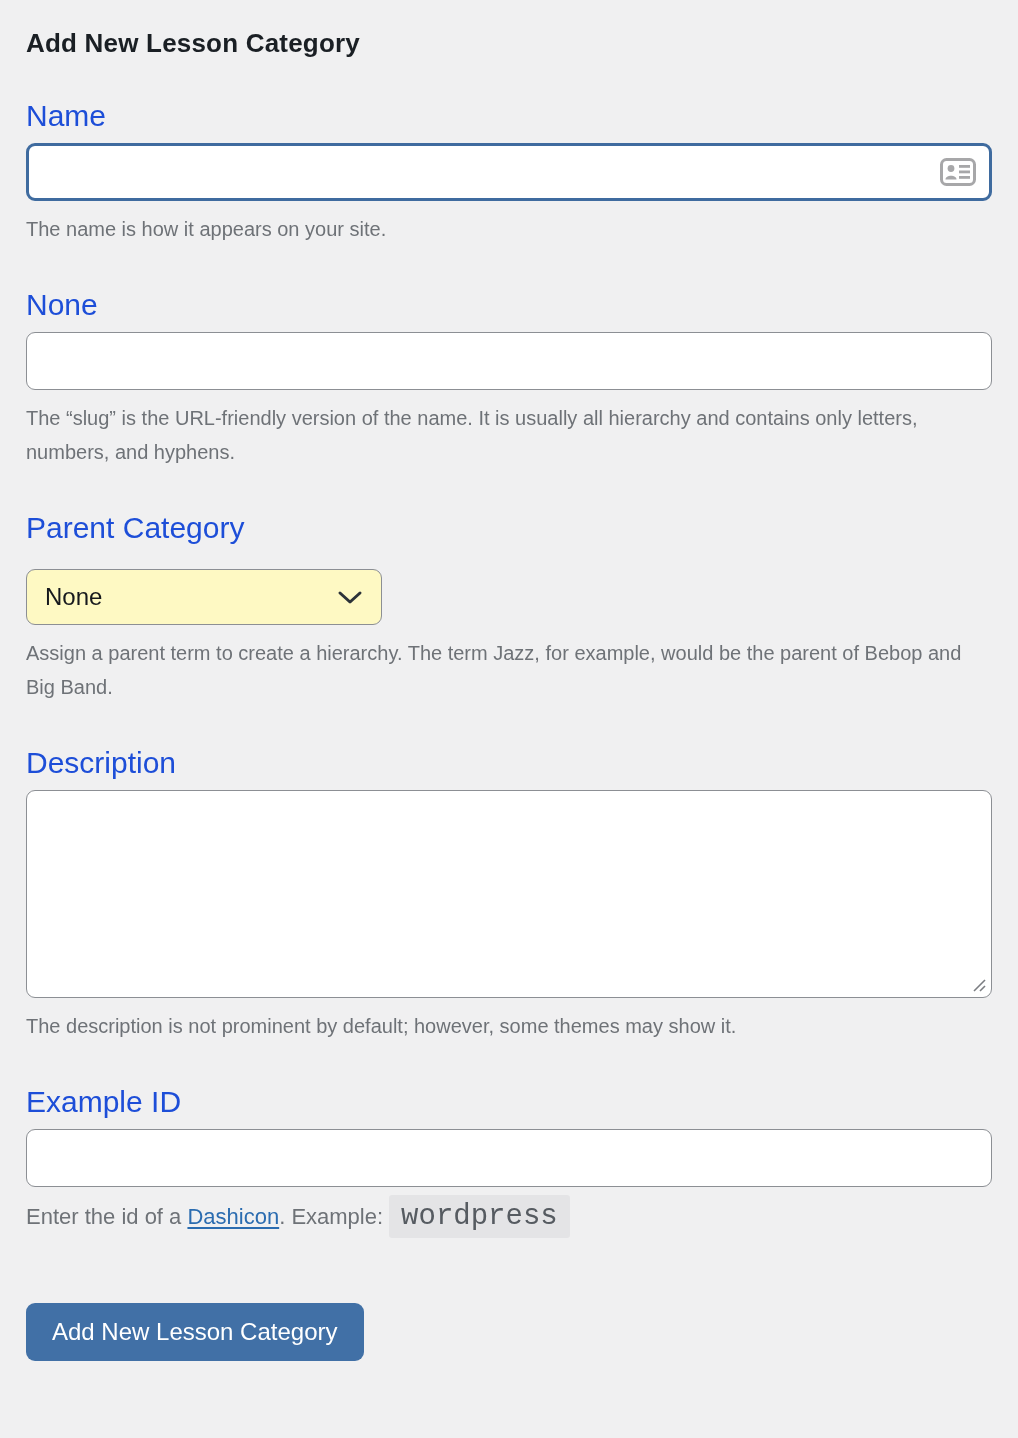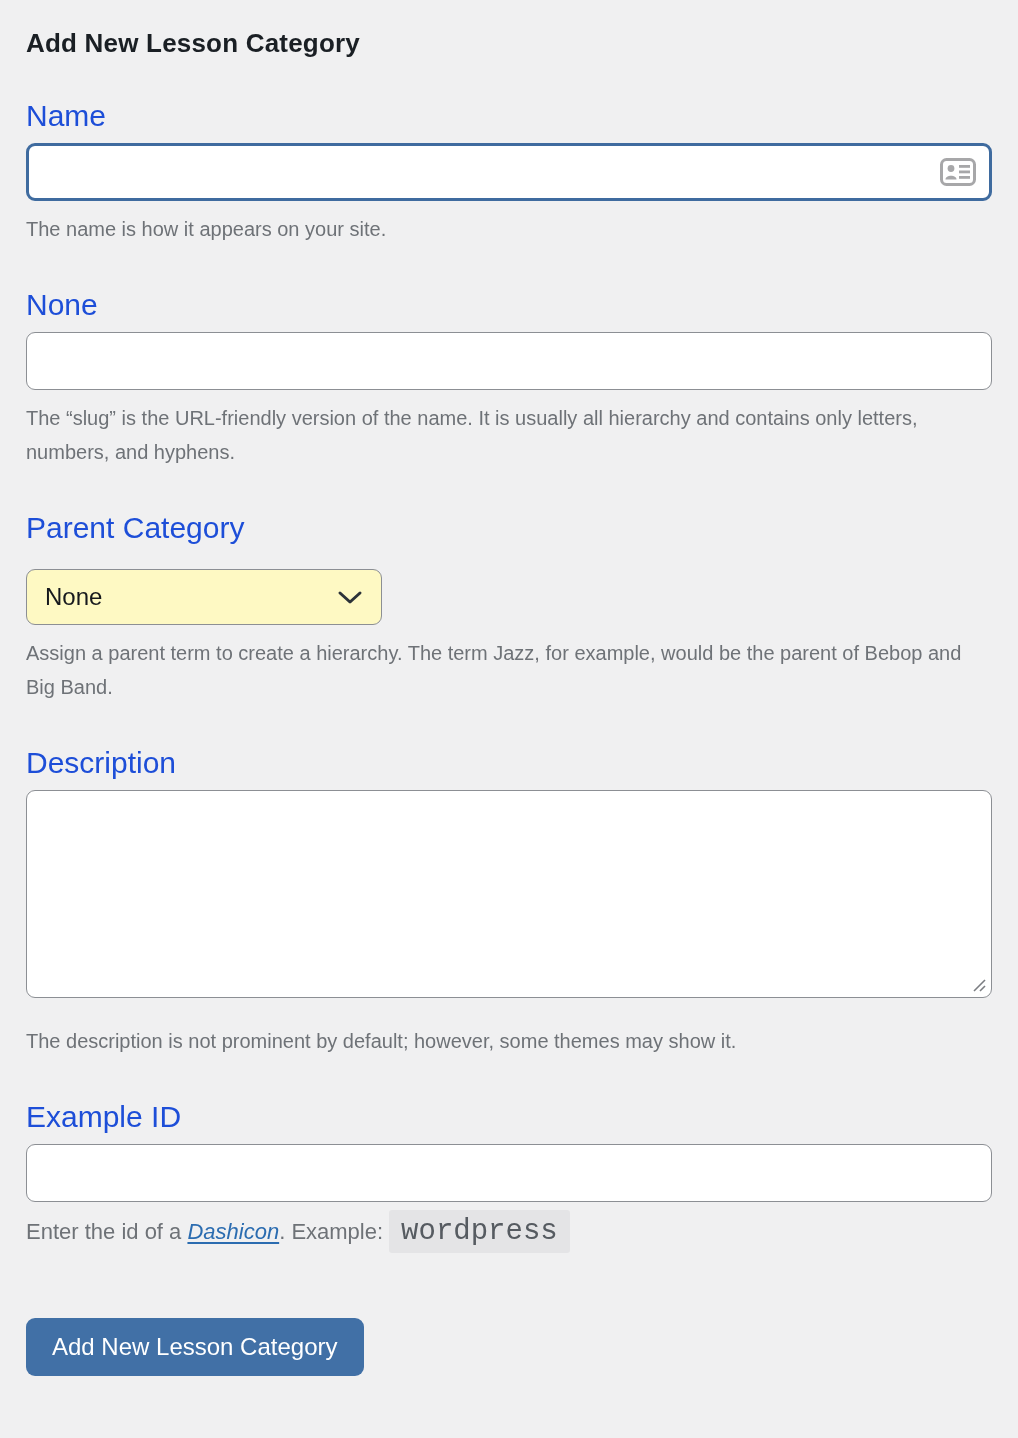--- a/index.html
+++ b/index.html
@@ -55,21 +55,21 @@
   .desc-textarea{
     display:block;width:100%;height:208px;resize:none;
     background:#fff;border:1.5px solid var(--border);border-radius:9px;
     font-size:22px;padding:12px 16px;color:var(--text);outline:none;
     font-family:inherit;
   }
   .resize-handle{
     position:absolute;right:5px;bottom:5px;width:16px;height:16px;pointer-events:none;
   }
   .dashicon-help{margin-top:13px;font-size:22px;color:var(--muted);}
-  .dashicon-help a{color:var(--link);text-decoration:underline;text-underline-offset:3px;font-style:italic;}
+  .dashicon-help a{color:var(--link);text-decoration:underline;text-underline-offset:3px;}
   .code-chip{
     font-family:"Liberation Mono","DejaVu Sans Mono",monospace;
     font-size:29px;color:#565b61;background:var(--code-bg);
     padding:5px 12px;border-radius:3px;margin-left:6px;
   }
   .checkbox-group{margin-bottom:34px;margin-top:-4px;}
   .checkbox-row{display:flex;align-items:center;gap:12px;}
   .checkbox{
     appearance:none;-webkit-appearance:none;
     width:30px;height:30px;margin:0;
@@ -136,21 +136,21 @@
     <label class="field-label">Description</label>
     <div class="textarea-shell">
       <textarea class="desc-textarea" style=""></textarea>
       <span class="resize-handle">
         <svg width="16" height="16" viewBox="0 0 16 16">
           <path d="M14 3 L3 14" stroke="#7b7e82" stroke-width="1.6"></path>
           <path d="M14 9 L9 14" stroke="#7b7e82" stroke-width="1.6"></path>
         </svg>
       </span>
     </div>
-    <p class="help-text" style="margin-top:26px;">The description is not prominent by default; however, some themes may show it.</p>
+    <p class="help-text" style="margin-top:11px;">The description is not prominent by default; however, some themes may show it.</p>
   </div>
 
   
   <div class="field-group" style="margin-bottom:36px;">
     <label class="field-label">Example ID</label>
     <input type="text" class="text-input" value="" style="">
     <p class="dashicon-help"><span>Enter the id of a </span><a href="#">Dashicon</a><span>. Example:</span><span class="code-chip">wordpress</span></p>
   </div>
 
   

